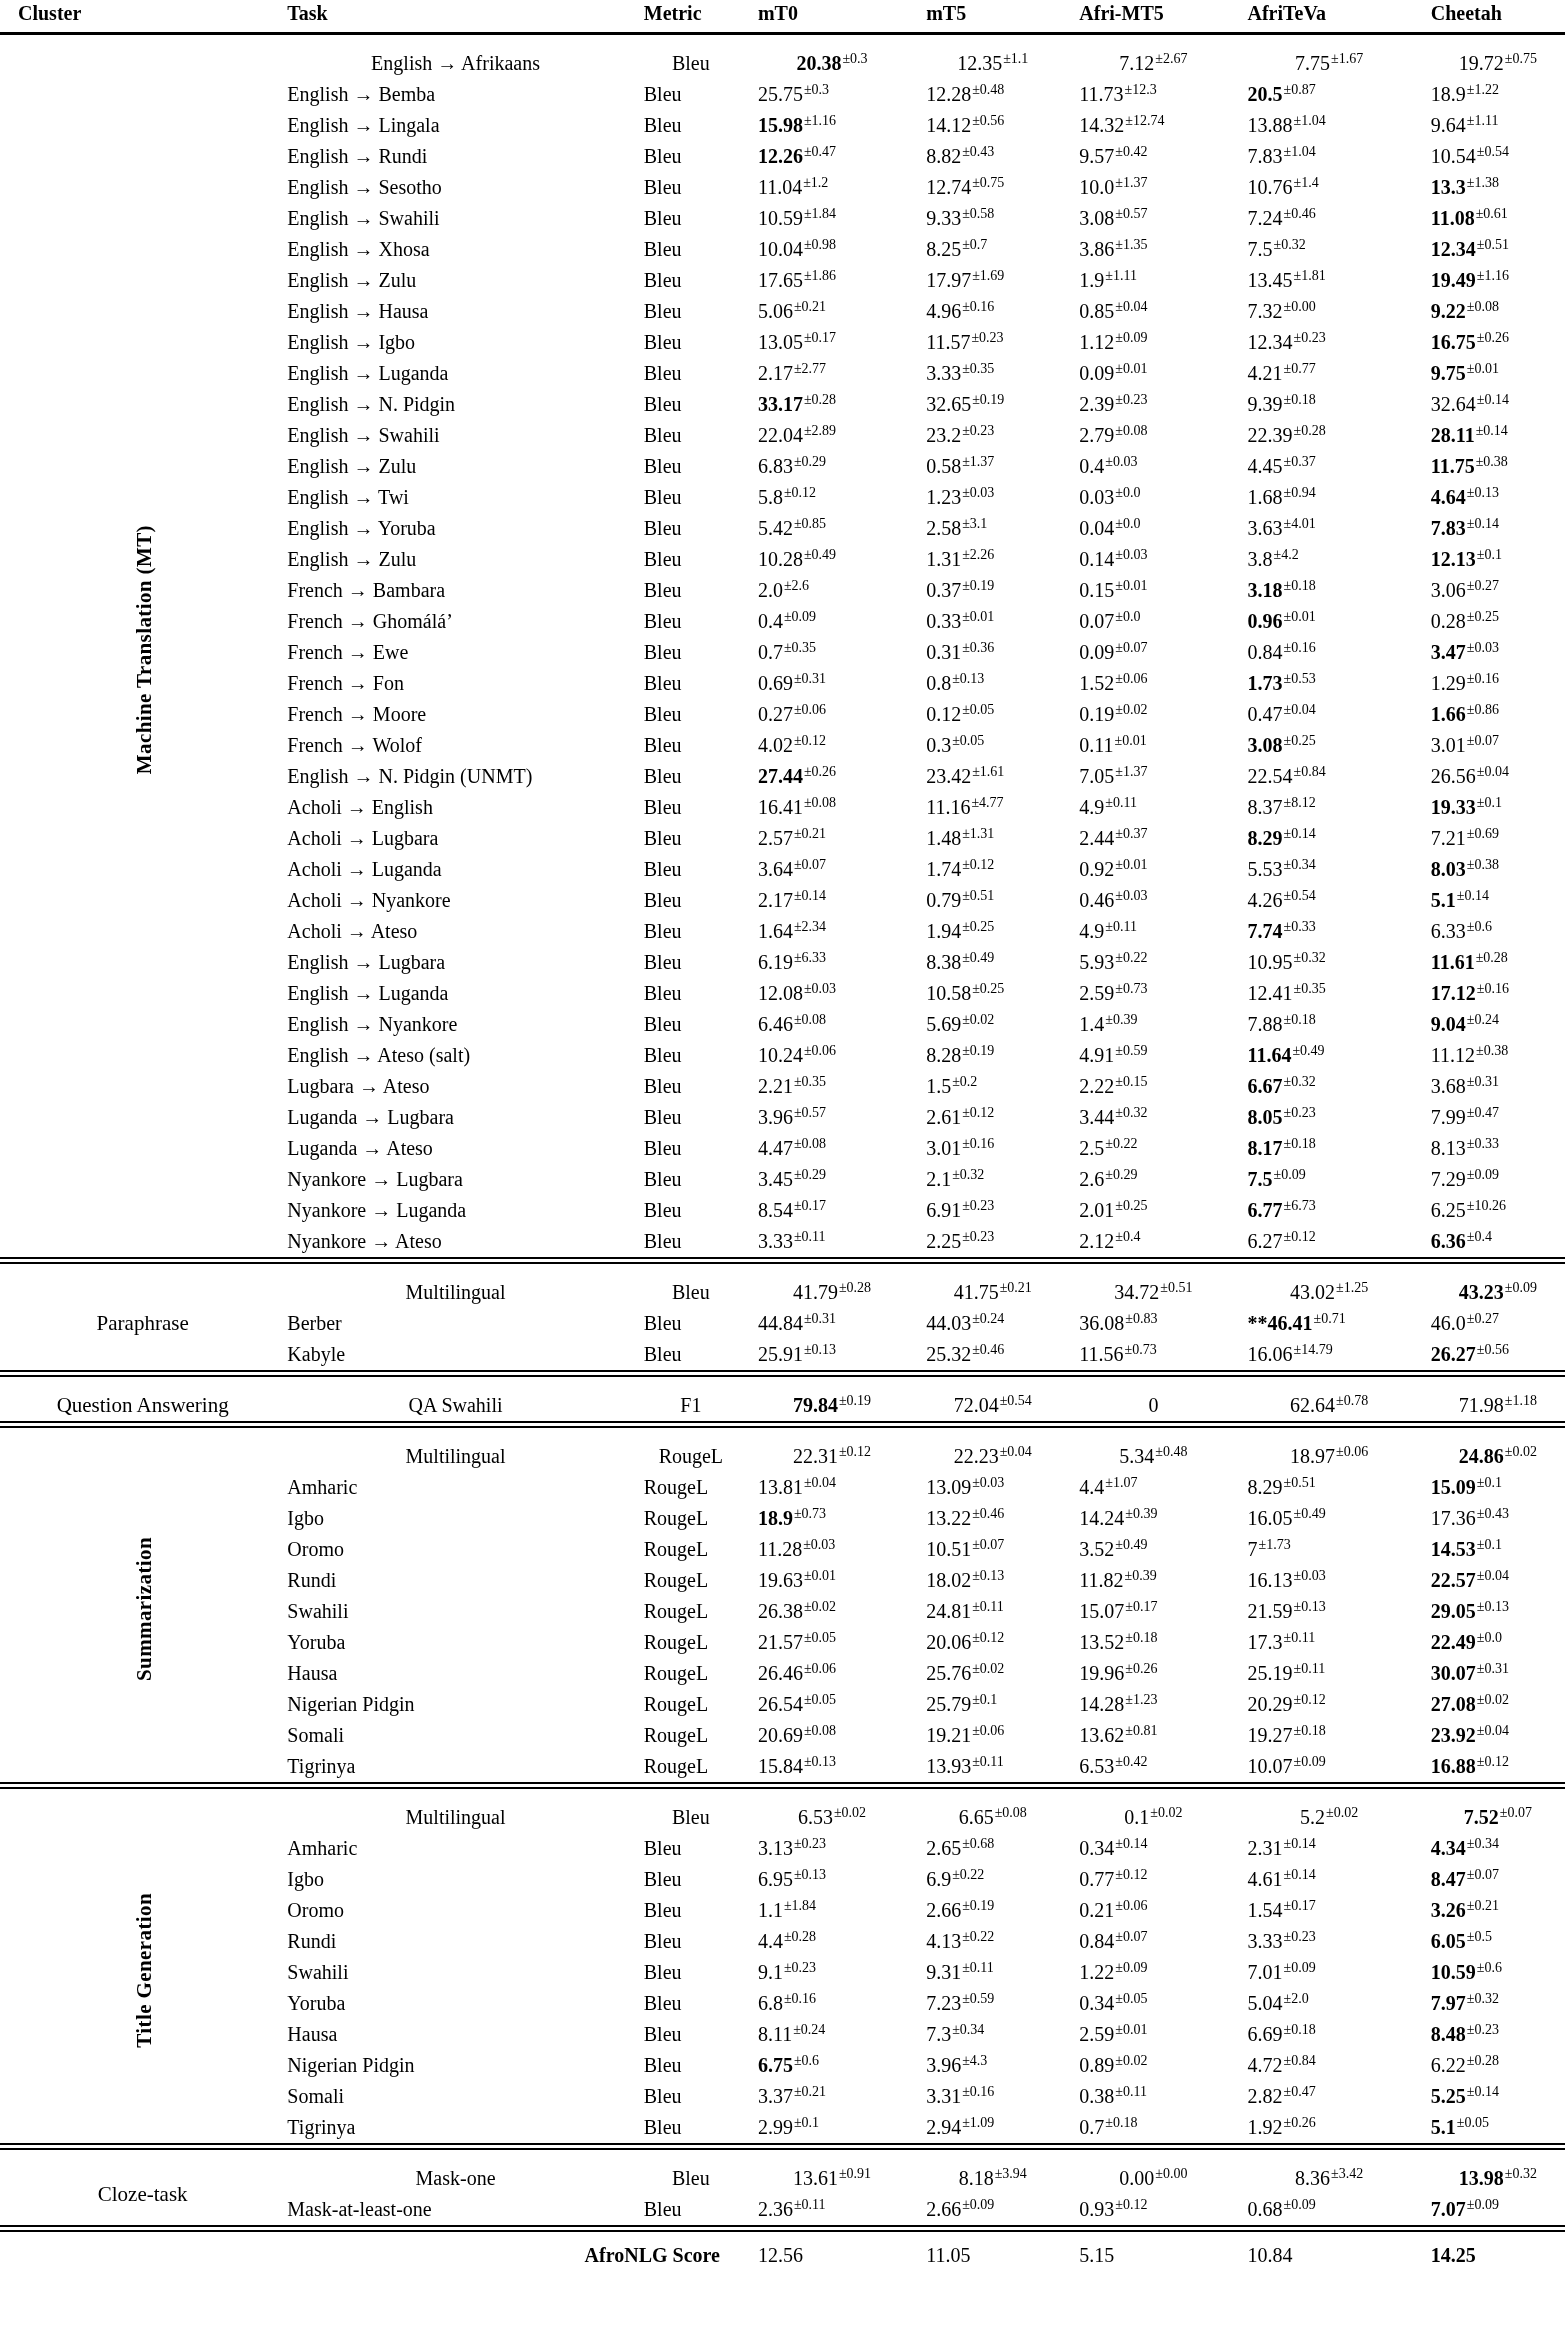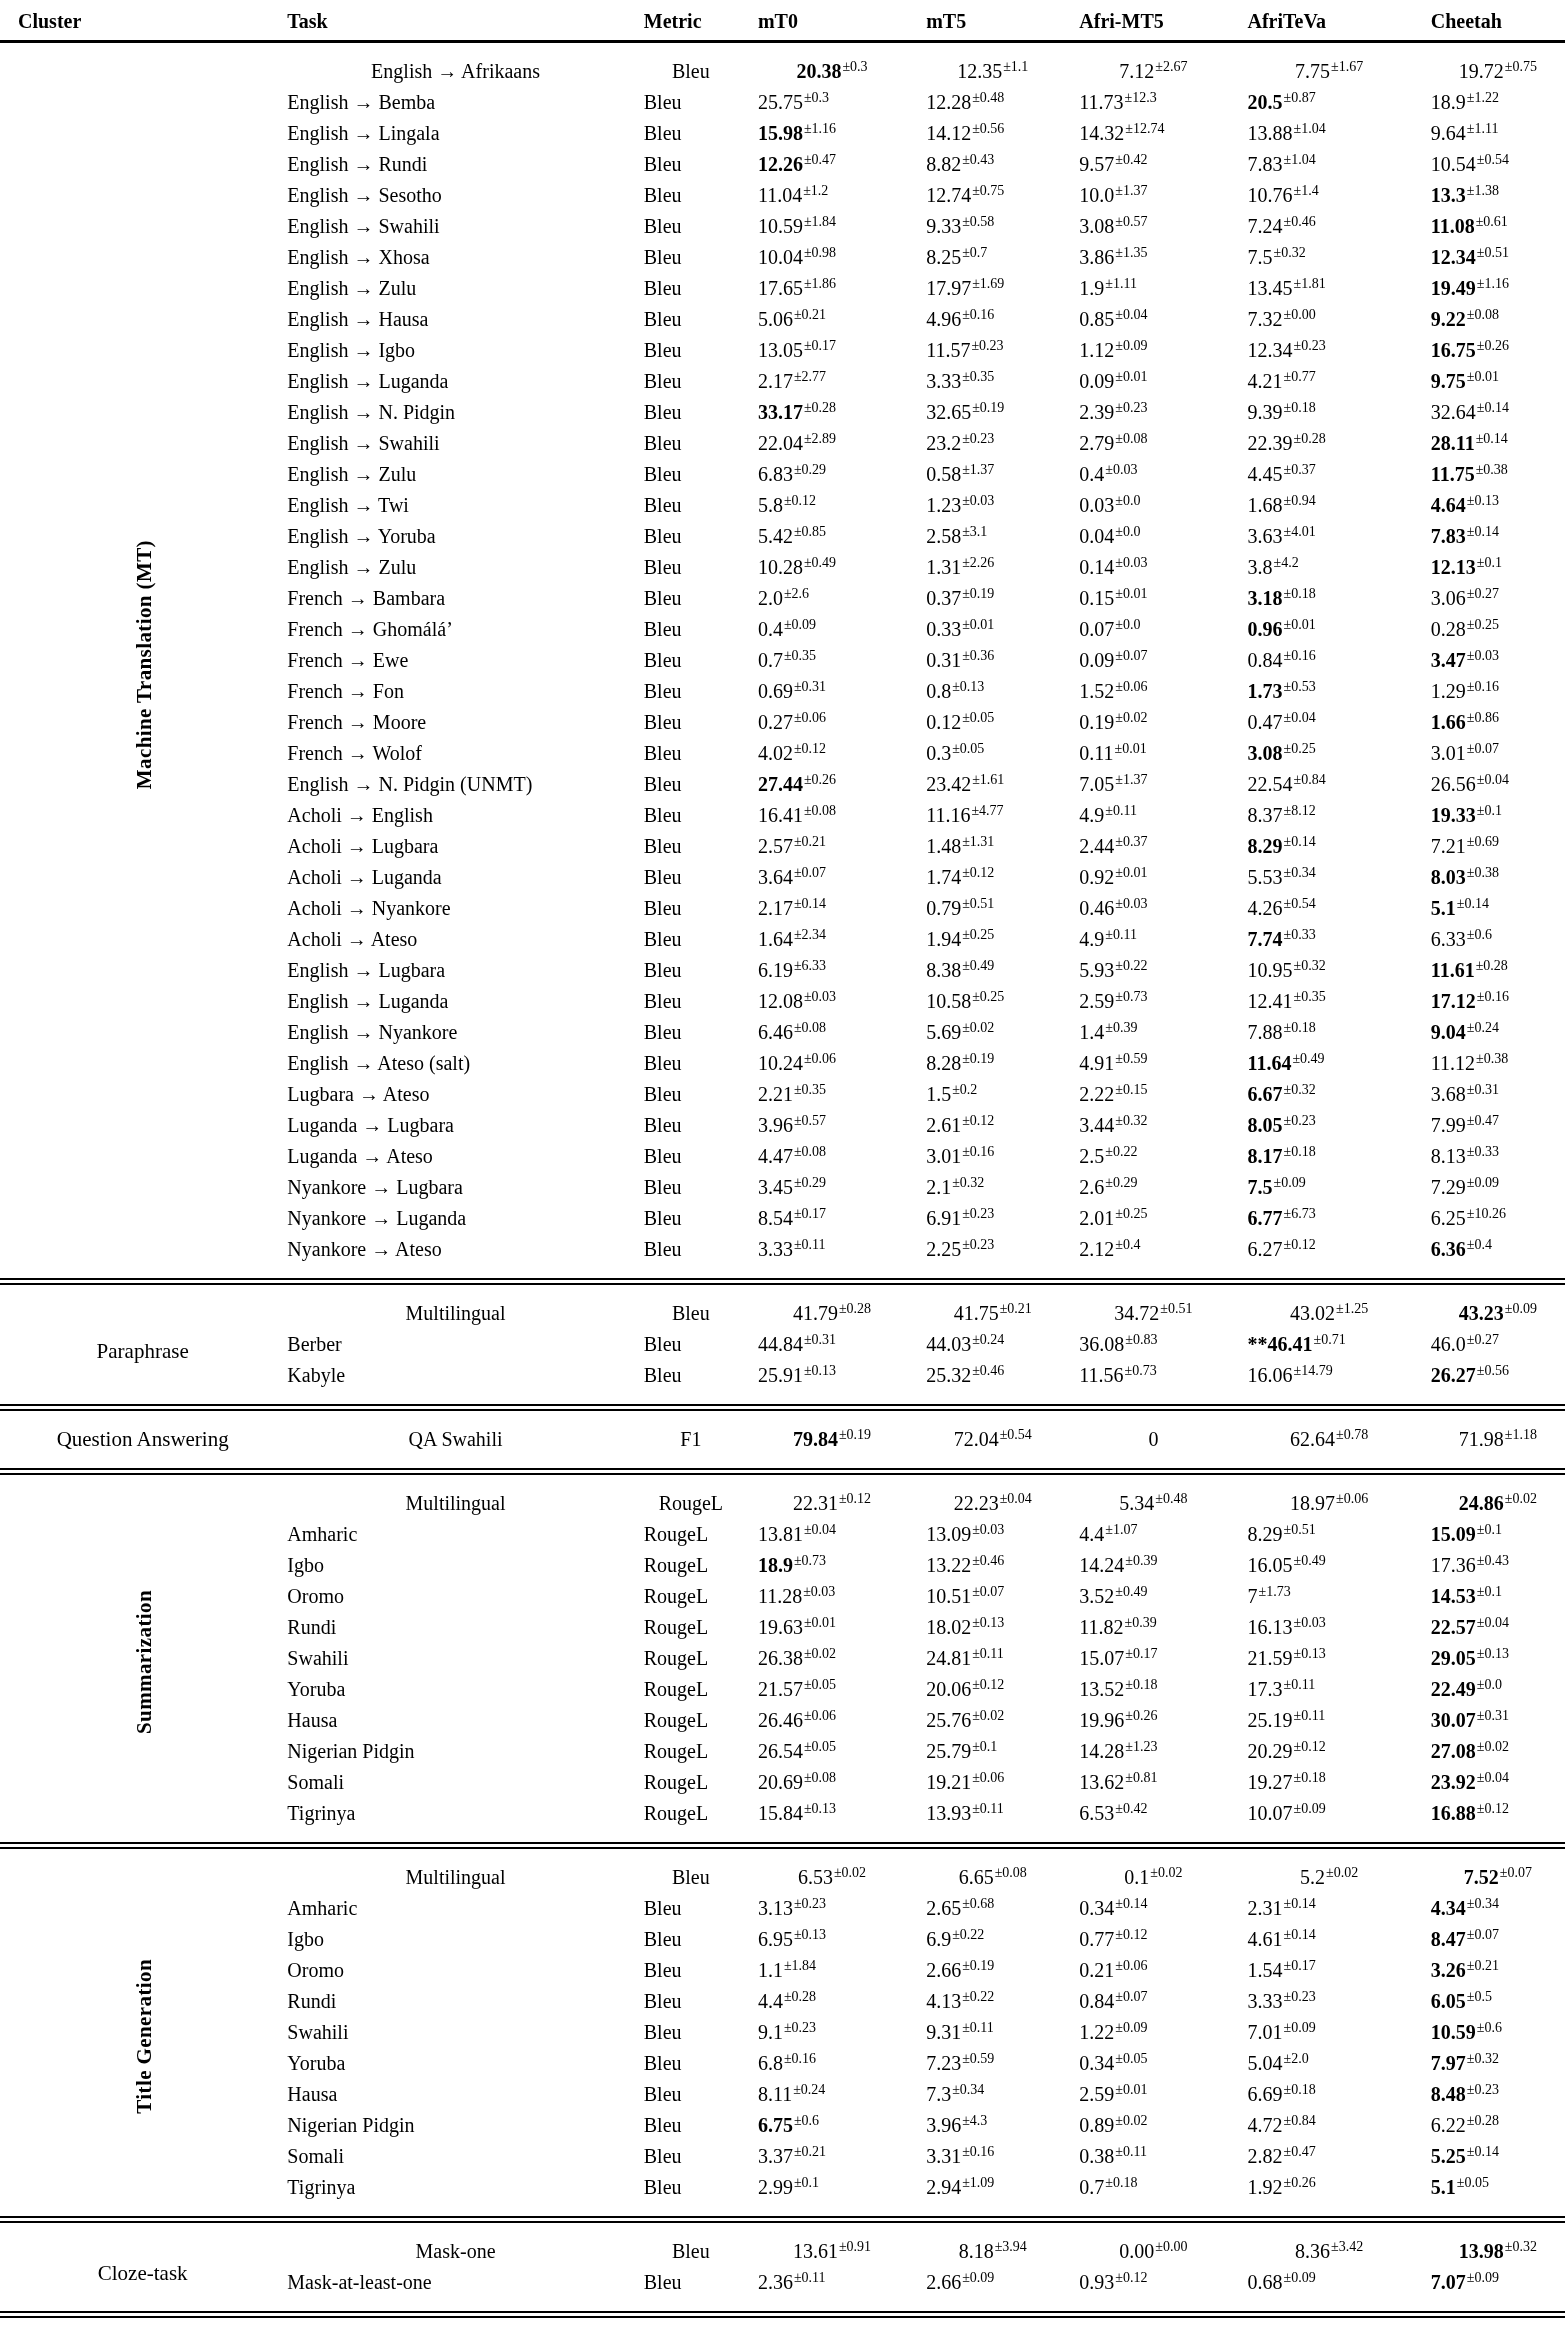--- a/index.html
+++ b/index.html
@@ -27,28 +27,28 @@
     text-align:left;
     vertical-align:middle;
     padding:0 0 0 20px;
     white-space:nowrap;
     overflow:visible;
   }
   thead th {
     font-weight:bold;
     height:30px;
     vertical-align:top;
-    padding-top:10px;
+    padding-top:2px;
     border-bottom:3.5px solid #000;
   }
   thead th.cluster-h { padding-left:18px; }
 
   tbody td { height:31px; }
   tr.first > td { padding-top:13px;text-align:center; }
-  tr.last  > td { padding-bottom:13px; }
+  tr.last  > td { padding-bottom:0; }
 
   td.cluster-cell { vertical-align:middle; padding-left:18px; }
   .v-label {
     display:inline-block;
     writing-mode:vertical-rl;
     transform:rotate(180deg);
     font-weight:bold;
     font-size:21px;
     letter-spacing:0.4px;
     white-space:nowrap;

